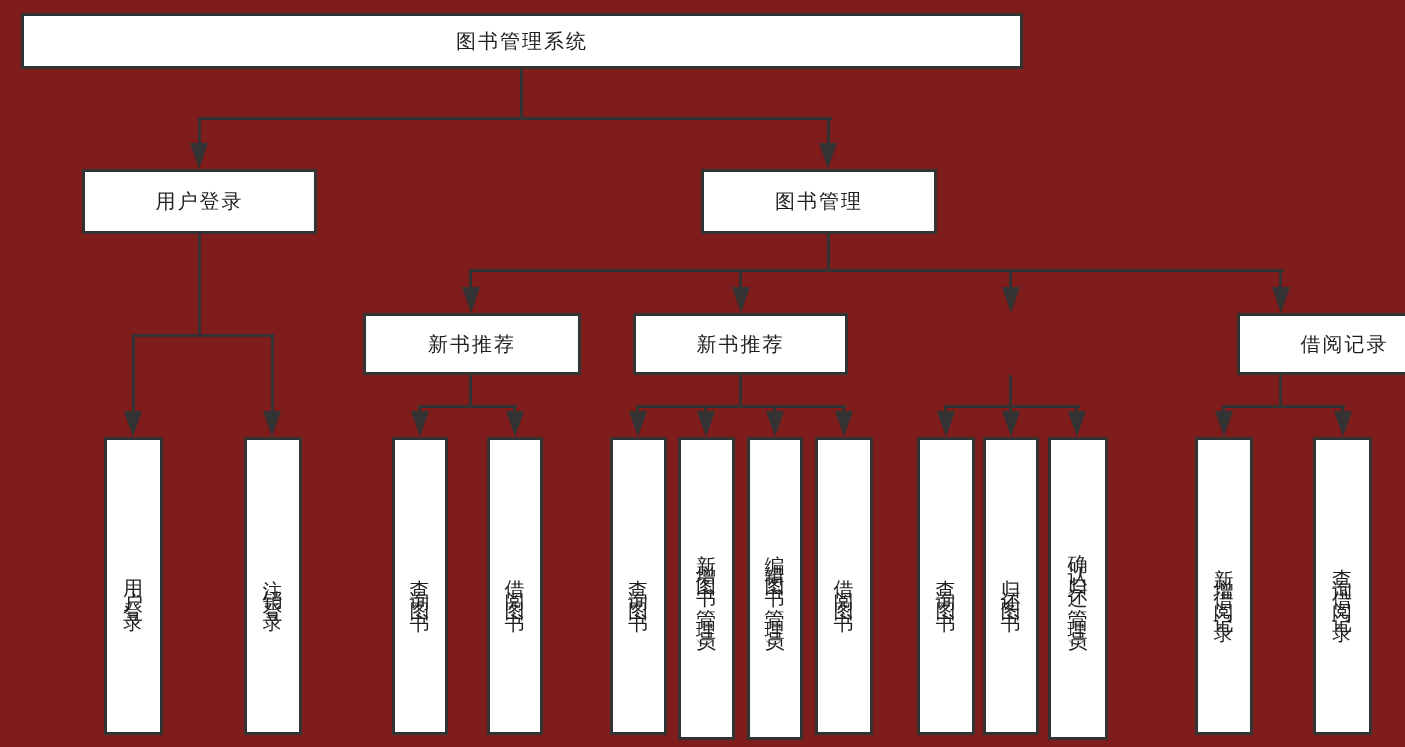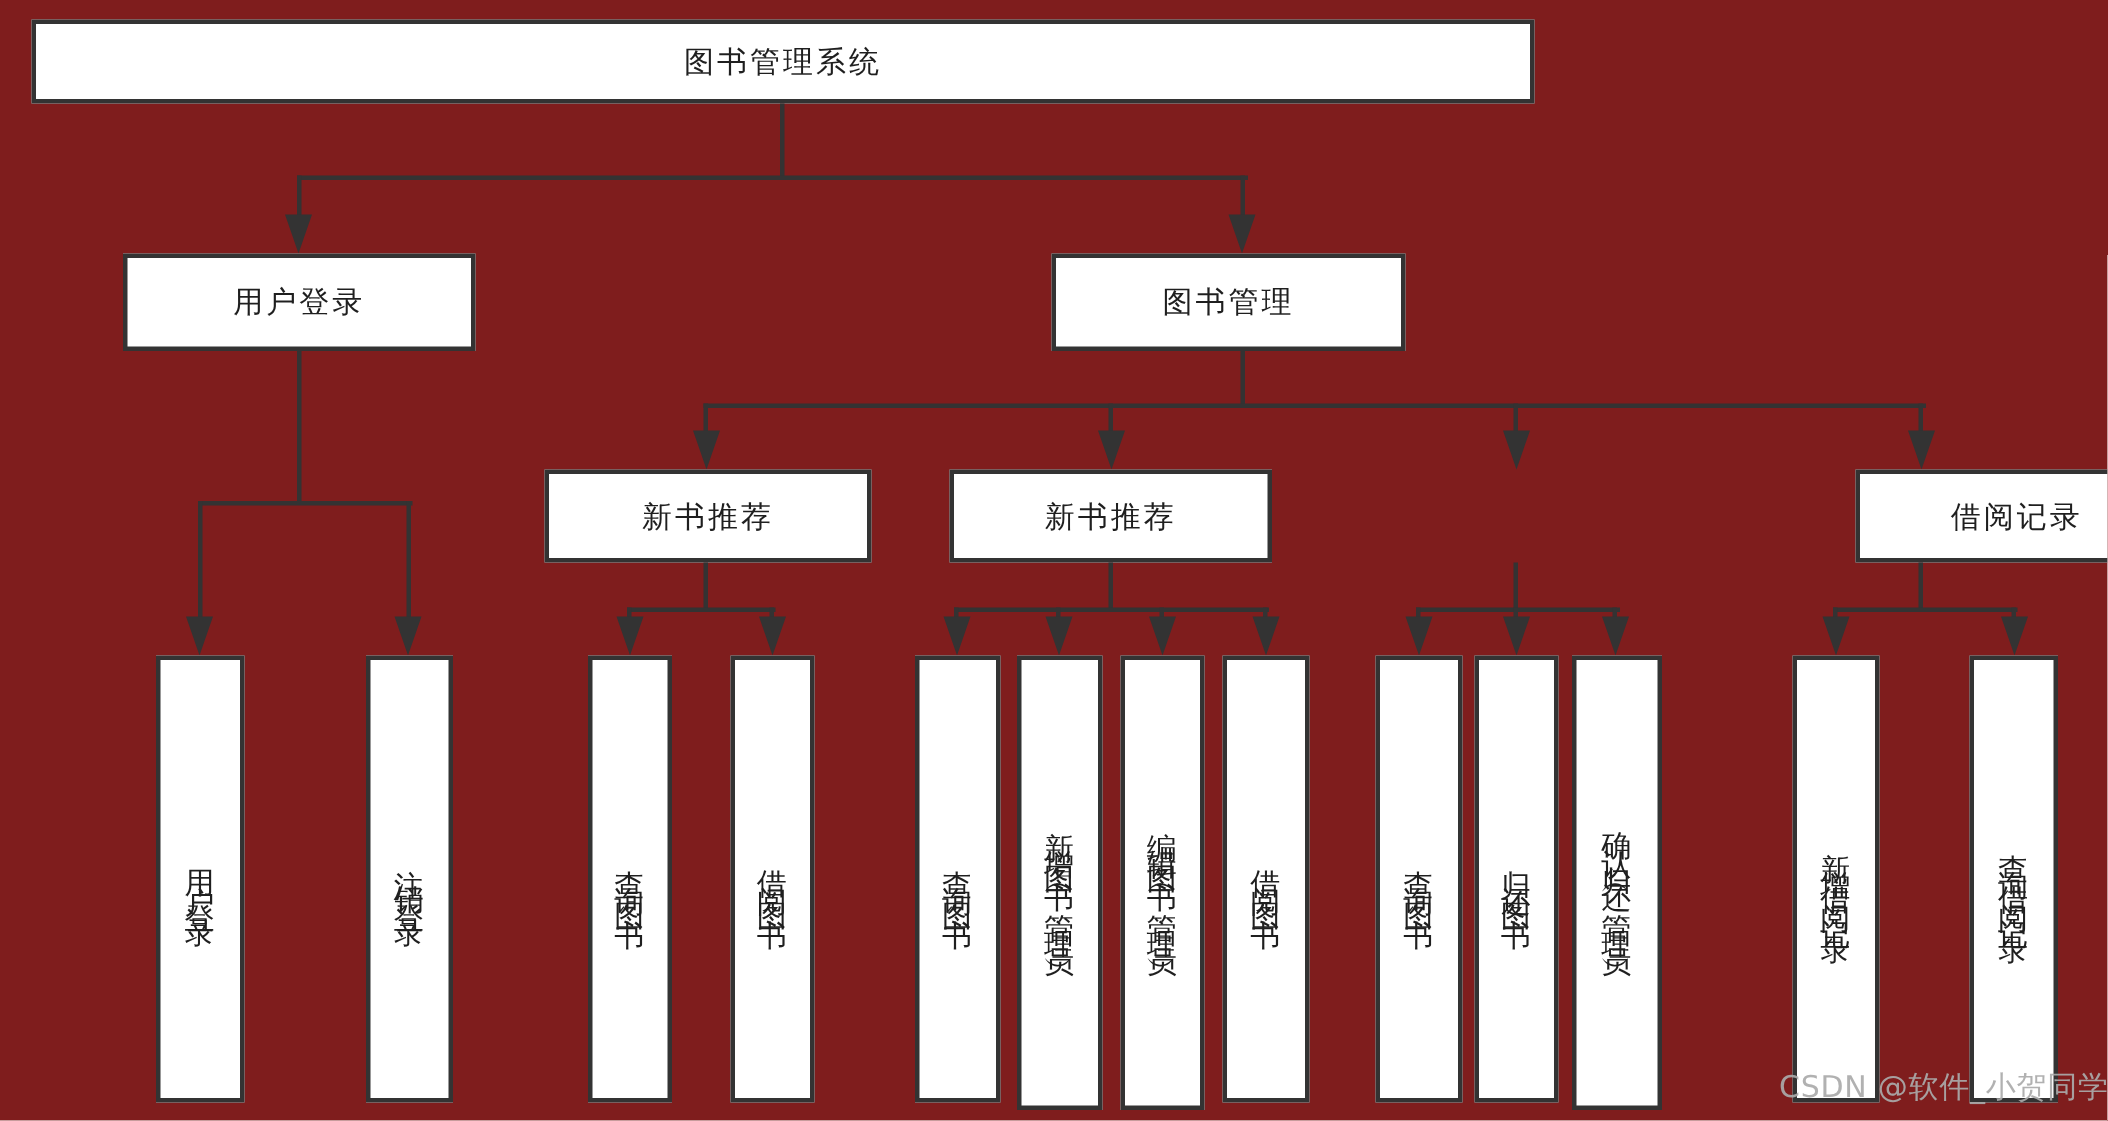--- a/index.html
+++ b/index.html
@@ -171,15 +171,14 @@
   <div class="vbox" style="left:1048px;top:437px;width:60px;height:303px;">
     <span>确认归还（管理员）</span>
   </div>
   <div class="vbox" style="left:1195px;top:437px;width:58px;height:298px;">
     <span>新增借阅记录</span>
   </div>
   <div class="vbox" style="left:1313px;top:437px;width:59px;height:298px;">
     <span>查询借阅记录</span>
   </div>
 
-  <div class="watermark">CSDN @软件_小贺同学</div>
 
 </div>
 
 </body></html>

